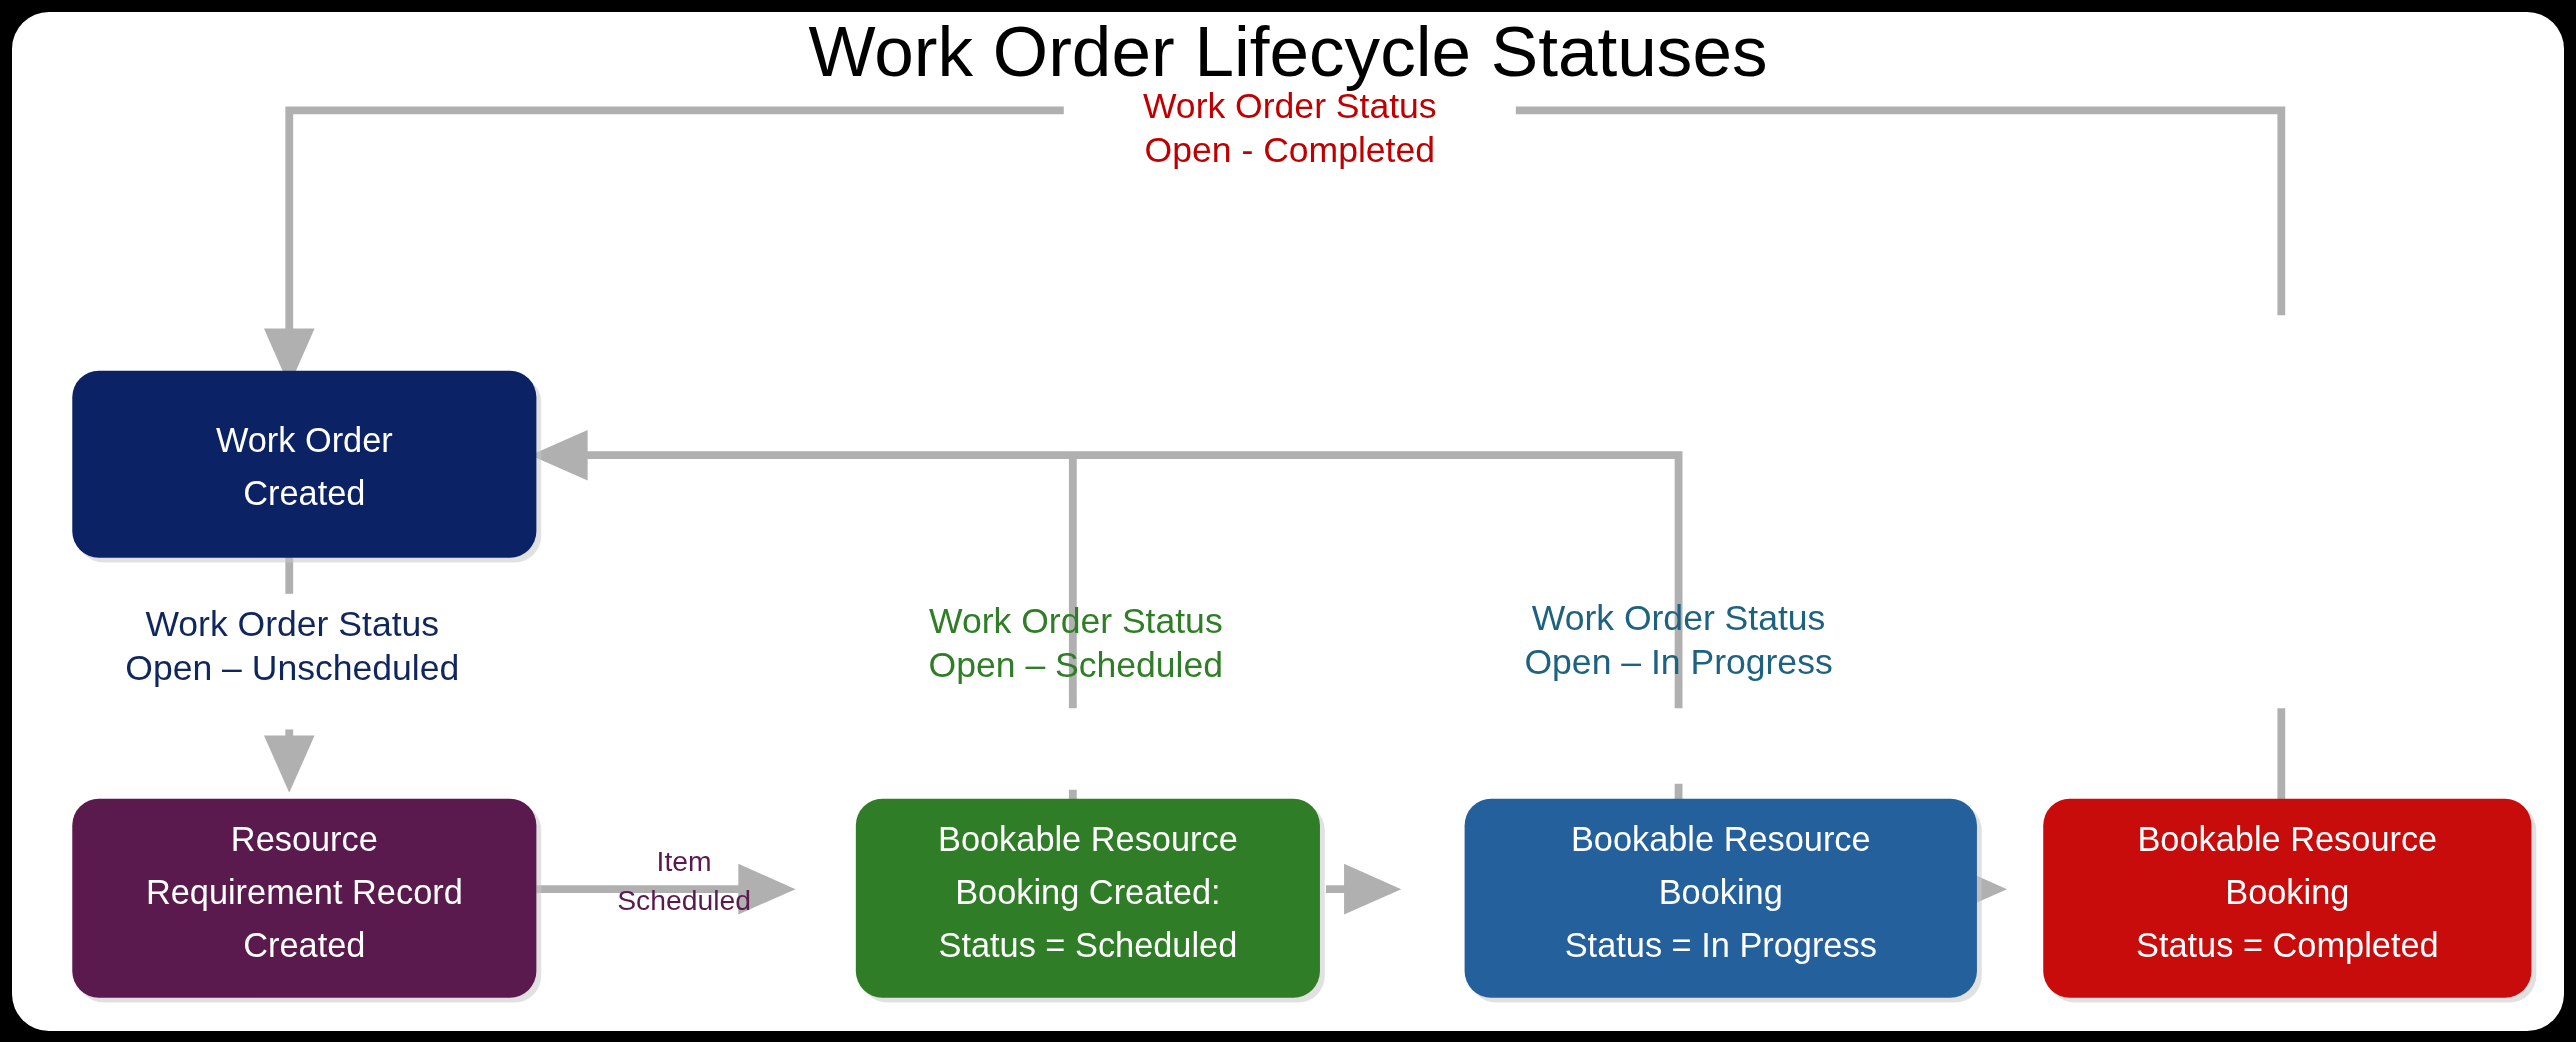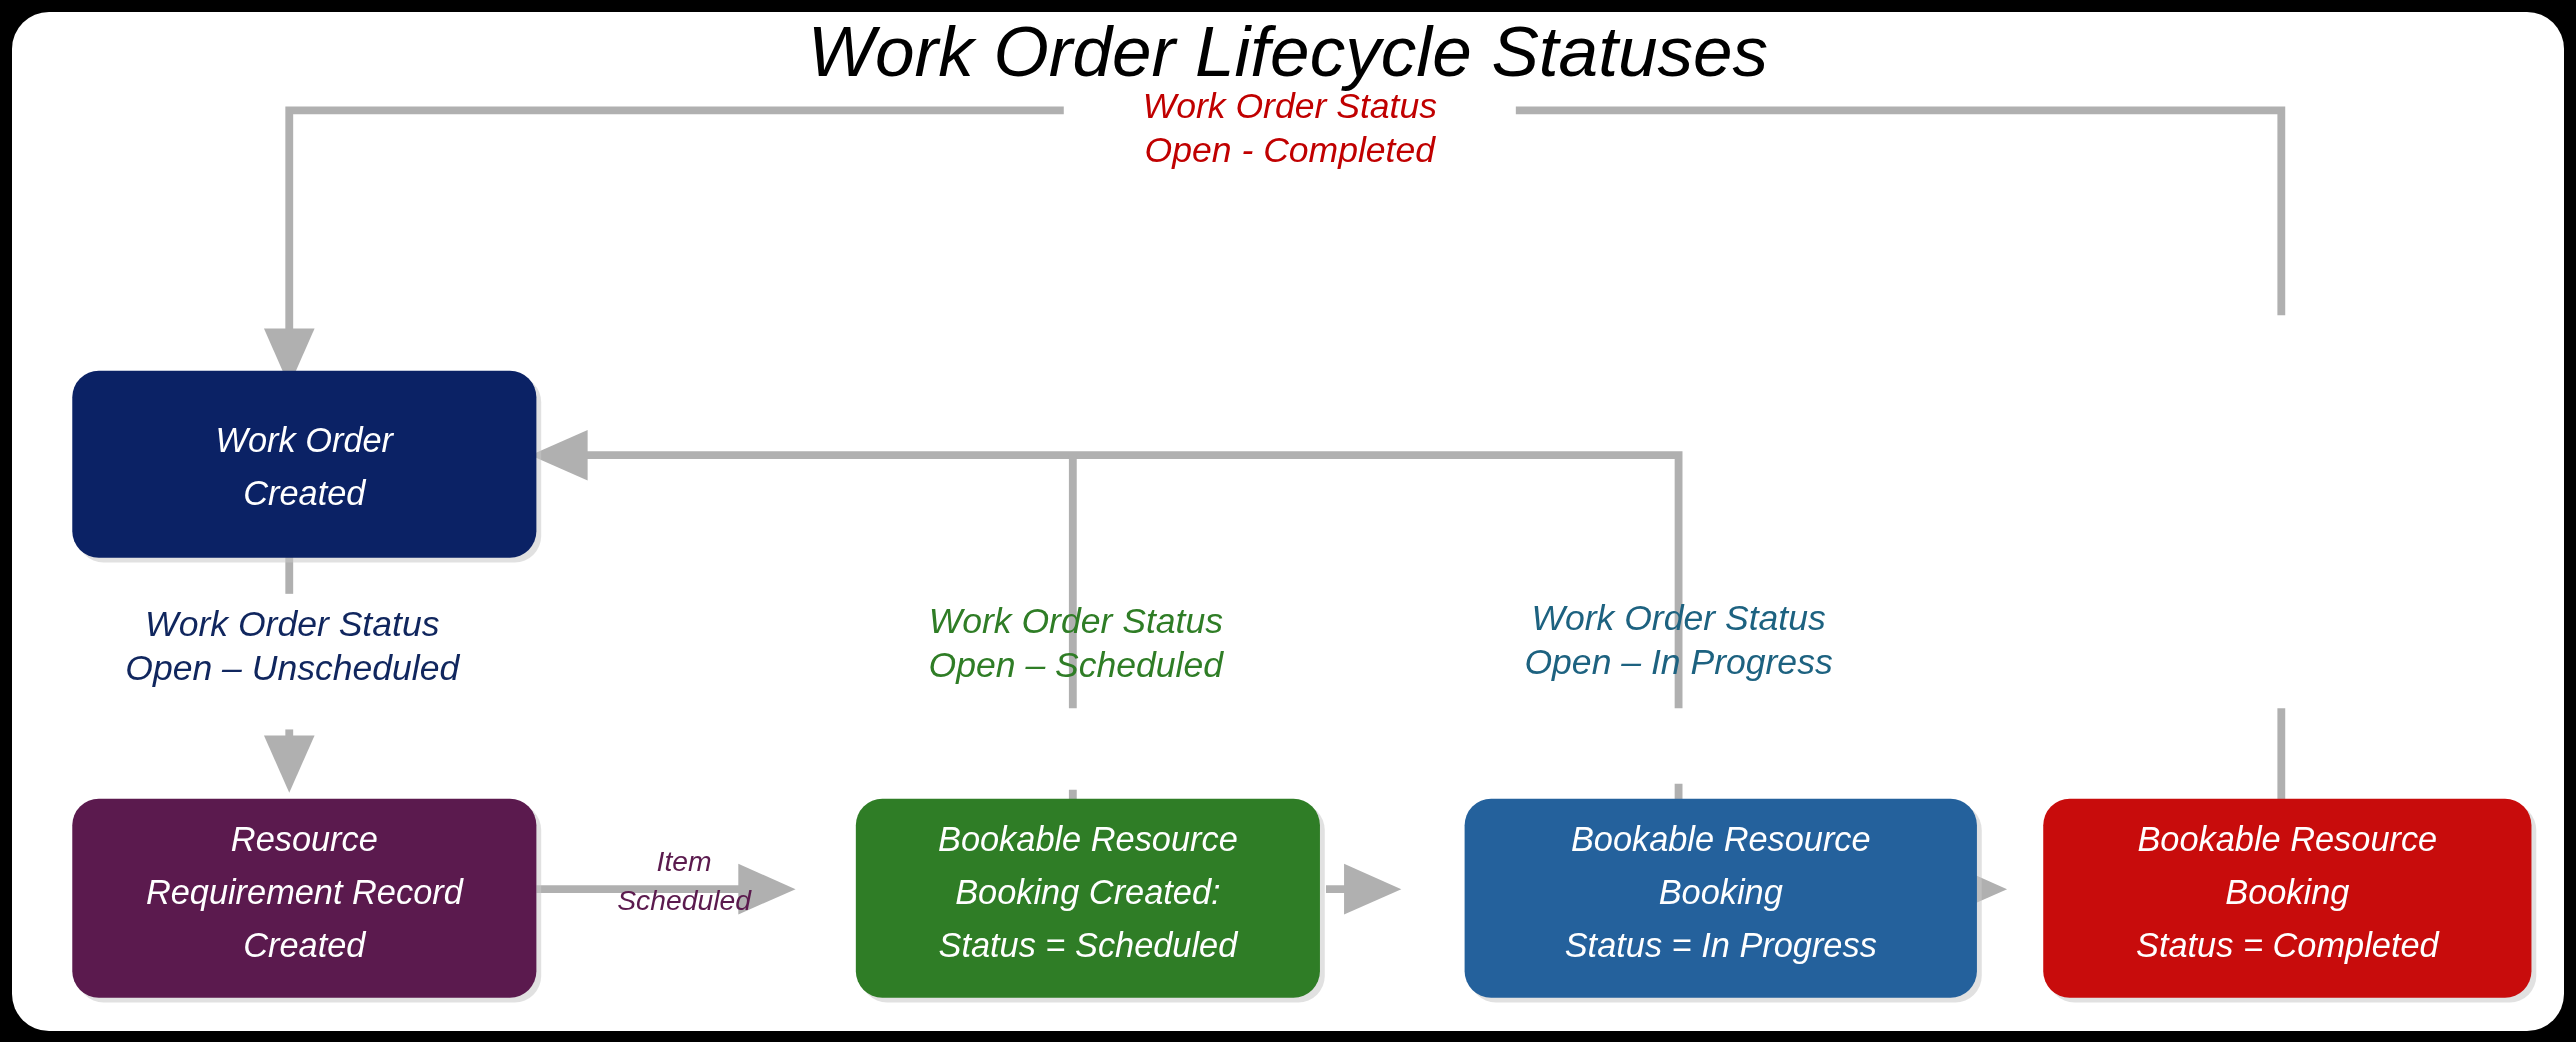--- a/index.html
+++ b/index.html
@@ -9,21 +9,20 @@
     font-family:"Liberation Sans", sans-serif;
     overflow:hidden;
   }
   #frame{
     position:absolute;
     left:12px;top:12px;
     width:2552px;height:1019px;
     background:#ffffff;
     border-radius:37px;
     overflow:hidden;
-    font-style:italic;
   }
   #canvas{position:absolute;left:0;top:0;width:2552px;height:1019px;display:block;}
   .ttl{
     font-size:118px;
     fill:#000000;
     font-family:"Liberation Sans", sans-serif;
     text-anchor:middle;
     dominant-baseline:middle;
   }
   .boxtxt{

